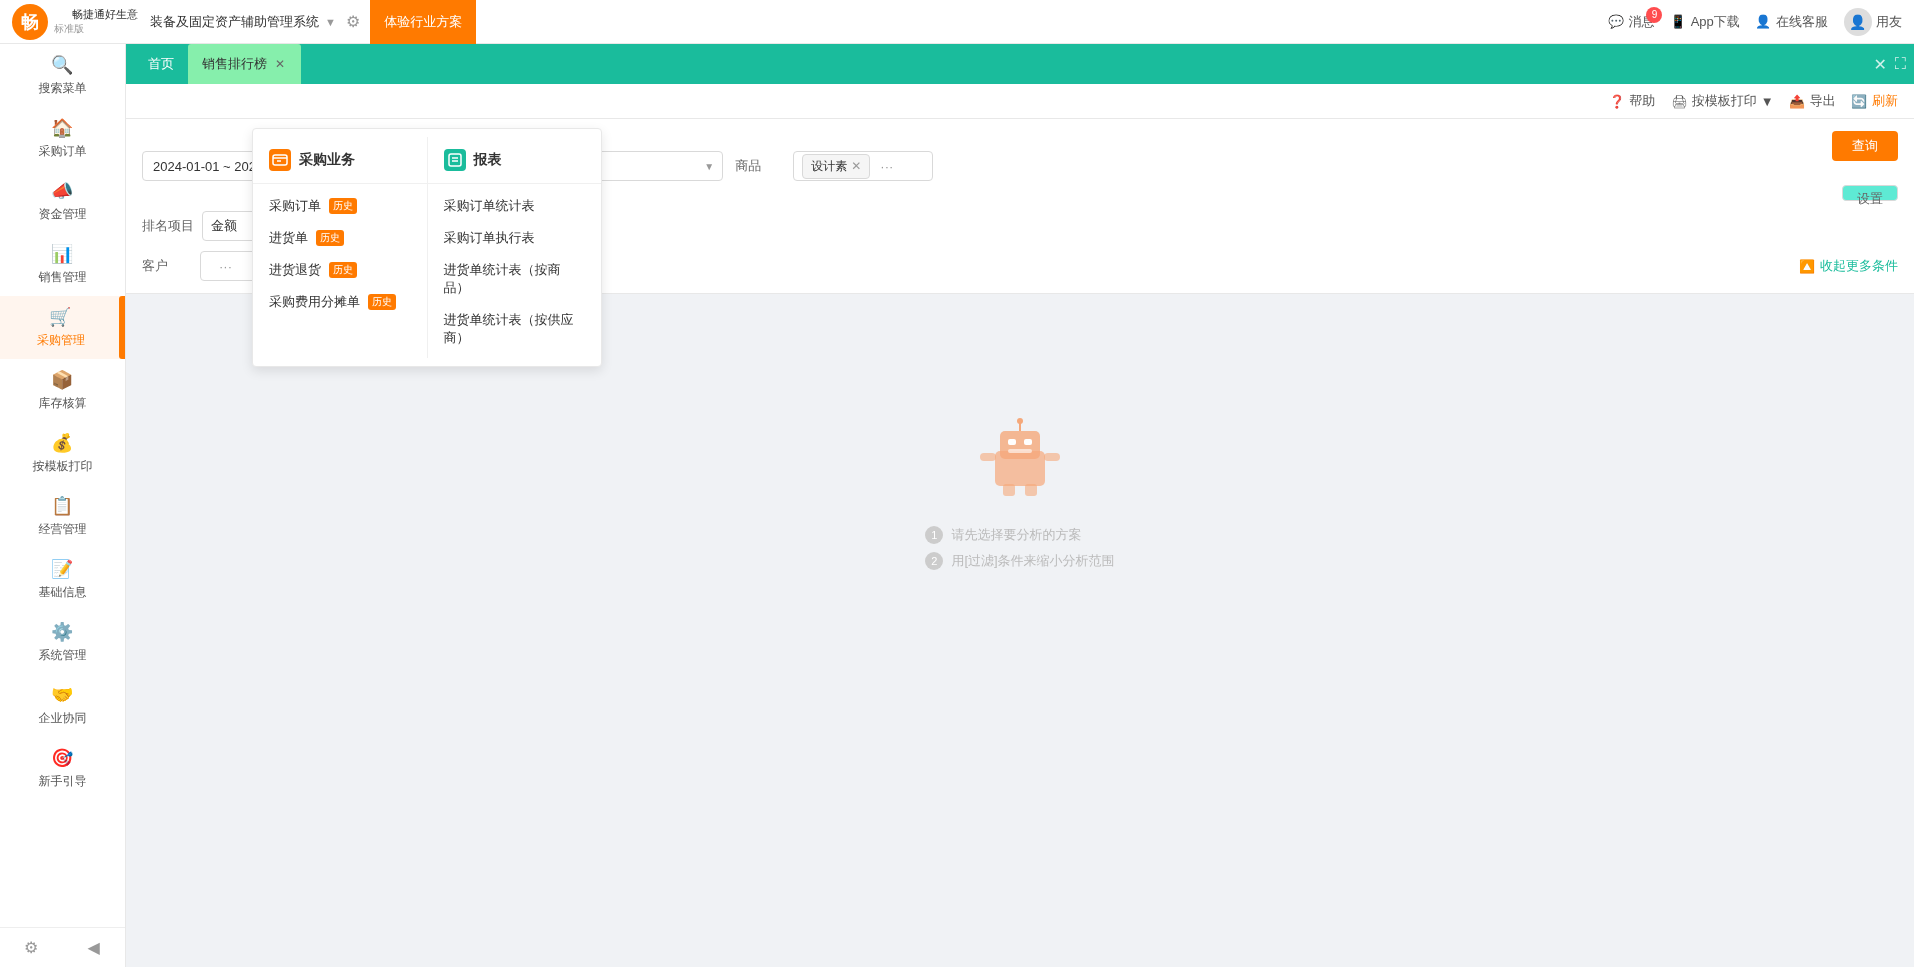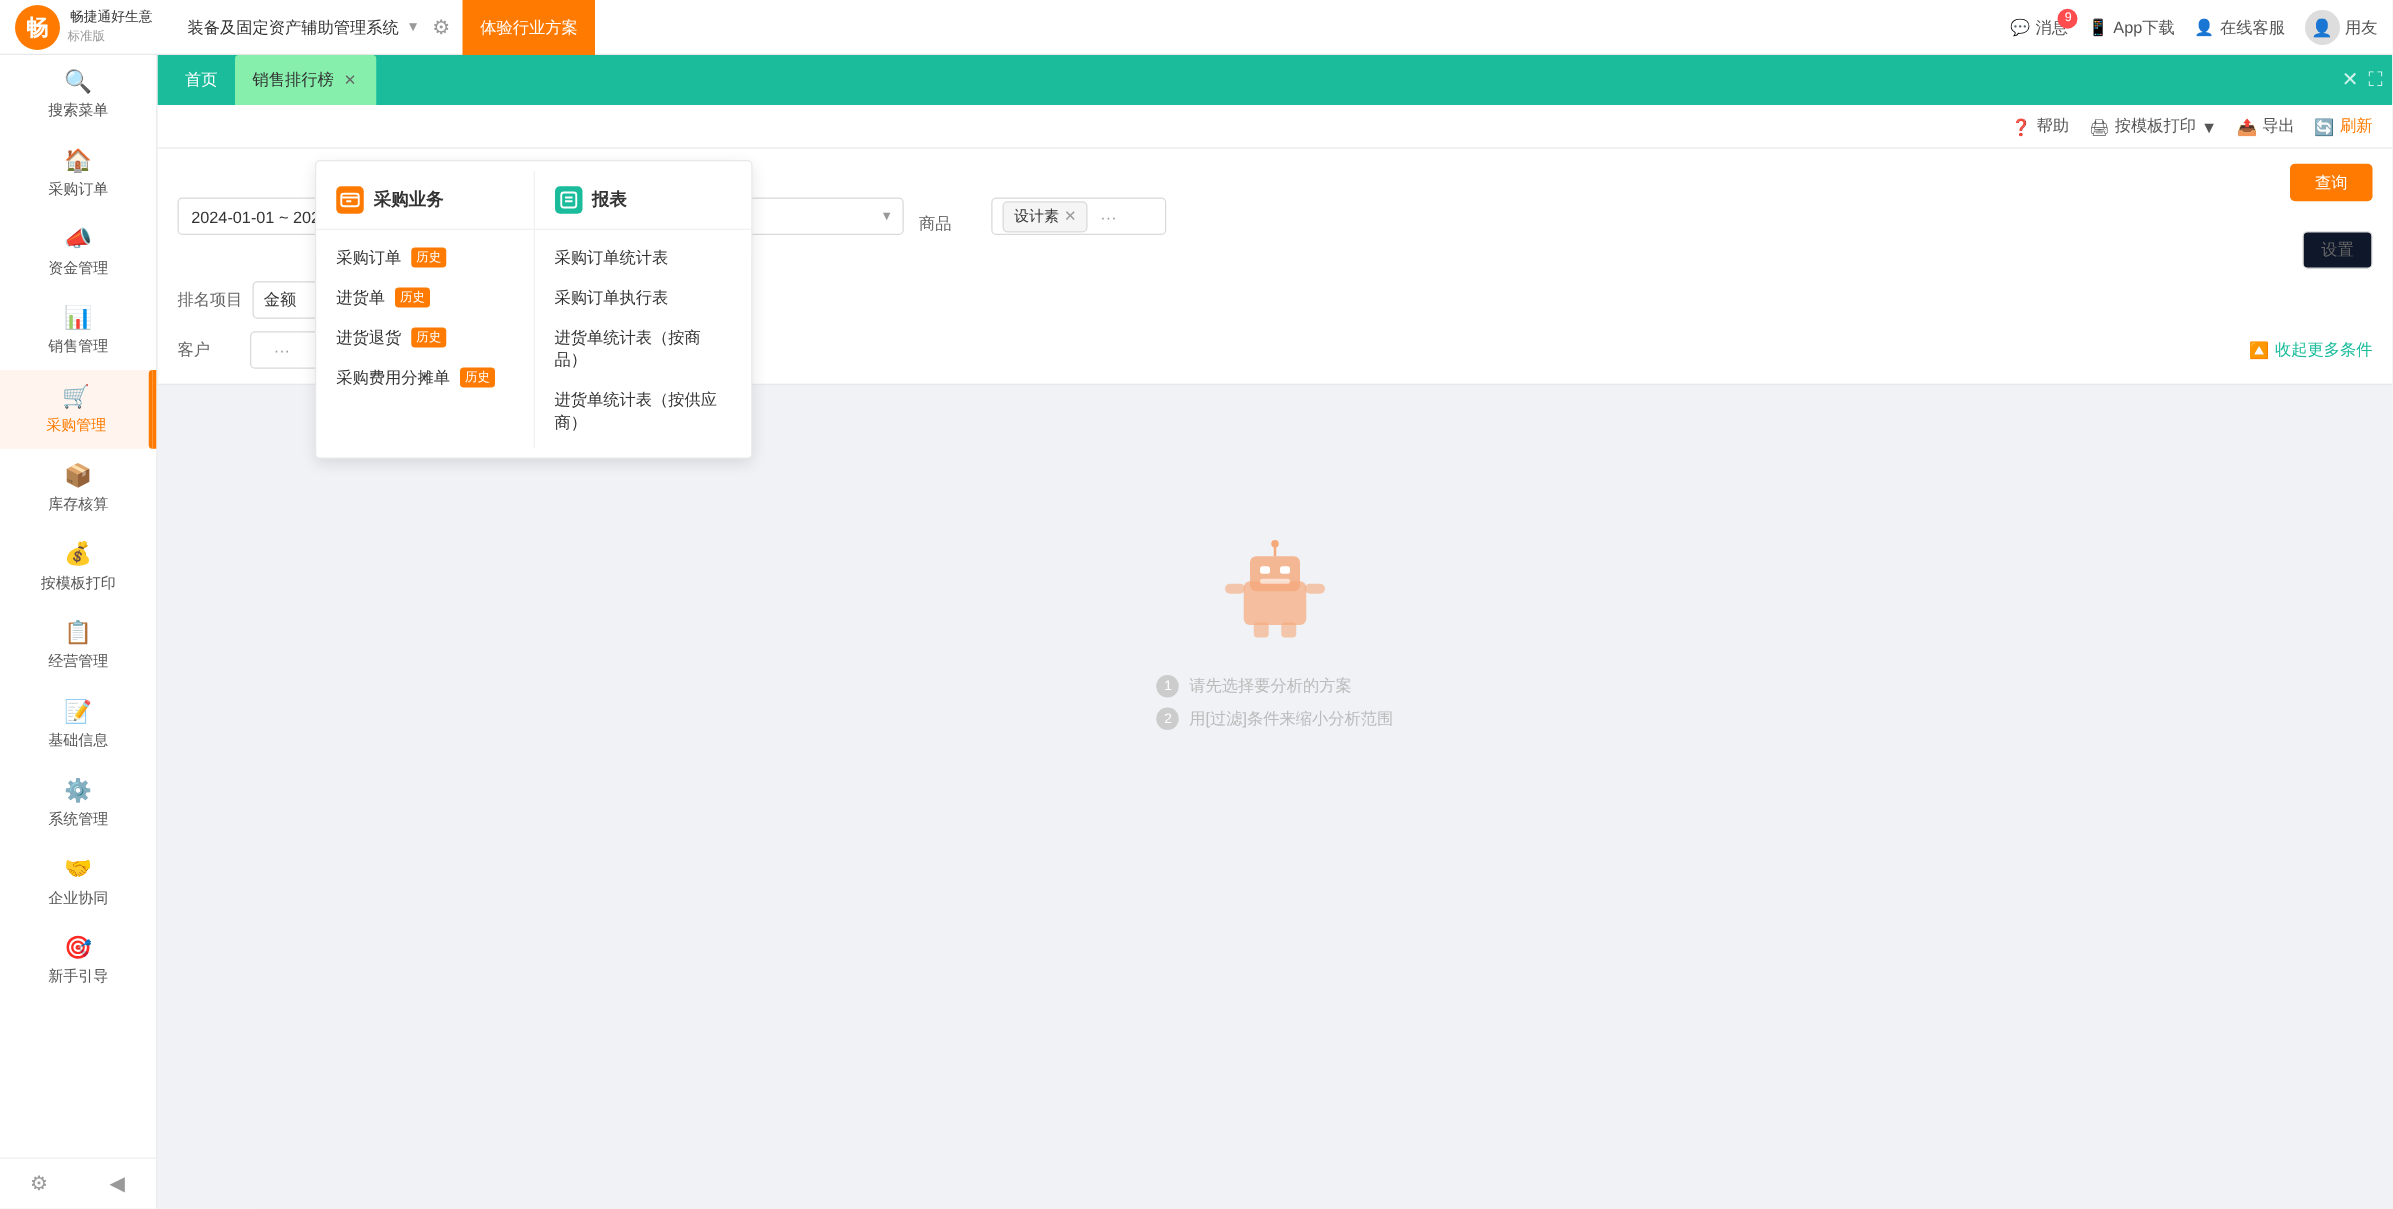--- a/index.html
+++ b/index.html
@@ -10,21 +10,21 @@
     .top-bar { display: flex; align-items: center; height: 44px; background: #fff; border-bottom: 1px solid #e8e8e8; padding: 0 12px; flex-shrink: 0; }
     .main-area { display: flex; flex: 1; overflow: hidden; }
     .sidebar { width: 126px; background: #fff; border-right: 1px solid #e8e8e8; display: flex; flex-direction: column; flex-shrink: 0; }
     .content-area { flex: 1; display: flex; flex-direction: column; overflow: hidden; position: relative; }
     .tab-bar { display: flex; align-items: center; background: #1abc9c; height: 40px; flex-shrink: 0; padding: 0 8px; }
     .page-content { flex: 1; background: #f0f2f5; padding: 0; overflow: auto; position: relative; }
 
     
     .logo-area { display: flex; align-items: center; width: 126px; flex-shrink: 0; }
     .logo-icon { width: 36px; height: 36px; background: #ff7a00; border-radius: 50%; display: flex; align-items: center; justify-content: center; color: white; font-size: 18px; font-weight: bold; }
-    .logo-text { margin-left: 2px; font-size: 11px; color: #333; line-height: 1.3; }
+    .logo-text { margin-left: 18px; font-size: 11px; color: #333; line-height: 1.3; }
     .logo-sub { font-size: 10px; color: #999; }
     .top-bar-system { display: flex; align-items: center; flex: 1; padding-left: 12px; }
     .system-title { font-size: 13px; color: #333; }
     .system-title-arrow { margin-left: 6px; color: #999; font-size: 11px; }
     .gear-btn { margin-left: 10px; color: #999; cursor: pointer; font-size: 16px; }
     .industry-btn { margin-left: 10px; background: #ff7a00; color: white; border: none; border-radius: 4px; padding: 19px 14px; cursor: pointer; font-size: 13px; }
     .top-bar-right { display: flex; align-items: center; gap: 16px; margin-left: auto; }
     .top-bar-action { display: flex; align-items: center; gap: 4px; color: #555; cursor: pointer; font-size: 13px; position: relative; }
     .badge { background: #ff4d4f; color: white; border-radius: 50%; width: 16px; height: 16px; font-size: 10px; display: flex; align-items: center; justify-content: center; position: absolute; top: -6px; right: -8px; }
     .user-avatar { width: 28px; height: 28px; background: #ddd; border-radius: 50%; display: flex; align-items: center; justify-content: center; color: #888; font-size: 14px; }
@@ -48,21 +48,21 @@
     .filter-row { display: flex; align-items: center; gap: 12px; margin-bottom: 10px; flex-wrap: wrap; }
     .filter-row:last-child { margin-bottom: 0; }
     .filter-label { color: #666; font-size: 13px; white-space: nowrap; min-width: 50px; }
     .filter-input { border: 1px solid #d9d9d9; border-radius: 4px; padding: 4px 10px; font-size: 13px; color: #333; background: white; height: 30px; min-width: 160px; display: flex; align-items: center; justify-content: space-between; }
     .filter-input-wide { min-width: 240px; }
     .filter-tag { display: flex; align-items: center; background: #f5f5f5; border: 1px solid #d9d9d9; border-radius: 4px; padding: 3px 8px; font-size: 12px; gap: 4px; }
     .filter-tag-close { cursor: pointer; color: #999; }
     .filter-dots { color: #999; cursor: pointer; margin-left: 4px; }
     .collapse-btn { margin-left: auto; color: #1abc9c; cursor: pointer; font-size: 13px; display: flex; align-items: center; gap: 4px; white-space: nowrap; }
     .btn-query { background: #ff7a00; color: white; border: none; border-radius: 4px; padding: 5px 20px; cursor: pointer; font-size: 13px; height: 30px; }
-    .btn-setting { background: #0f172a; color: #666; border: 1px solid #d9d9d9; border-radius: 4px; padding: 4px 14px; cursor: pointer; font-size: 13px; margin-top: 4px; height: 30px; }
+    .btn-setting { background: #5eead4; color: #666; border: 1px solid #d9d9d9; border-radius: 4px; padding: 4px 14px; cursor: pointer; font-size: 13px; margin-top: 4px; height: 16px; }
     .action-btn { display: flex; align-items: center; gap: 4px; color: #555; cursor: pointer; font-size: 13px; }
     .action-btn-orange { color: #ff7a00; }
     .date-shortcut-item { cursor: pointer; color: #555; }
 
     
     .dropdown-menu { position: absolute; top: 84px; left: 126px; background: white; border: 1px solid #e8e8e8; border-radius: 4px; box-shadow: 0 4px 12px rgba(0,0,0,0.1); z-index: 100; display: flex; min-width: 320px; }
     .dropdown-col { flex: 1; padding: 12px 0; }
     .dropdown-col-header { display: flex; align-items: center; gap: 8px; padding: 8px 16px 12px; font-size: 14px; font-weight: bold; color: #333; border-bottom: 1px solid #f0f0f0; margin-bottom: 6px; }
     .dropdown-col-icon { width: 22px; height: 22px; background: #ff7a00; border-radius: 4px; display: flex; align-items: center; justify-content: center; color: white; font-size: 12px; }
     .dropdown-col-icon.teal { background: #1abc9c; }
@@ -232,21 +232,21 @@
             </div>
 
             <div style="display:flex;align-items:center;gap:8px;">
               <span class="filter-label">单据状态</span>
               <div class="filter-select" style="min-width:160px;">
                 <span></span>
                 <span class="chevron-down">▼</span>
               </div>
             </div>
 
-            <div style="display:flex;align-items:flex-end;gap:8px;">
+            <div style="display:flex;align-items:center;gap:8px;">
               <span class="filter-label">商品</span>
               <div class="filter-select" style="min-width:140px;">
                 <div class="filter-tag">
                   <span>设计素</span>
                   <span class="filter-tag-close">✕</span>
                 </div>
                 <span class="filter-dots">···</span>
               </div>
             </div>
 

